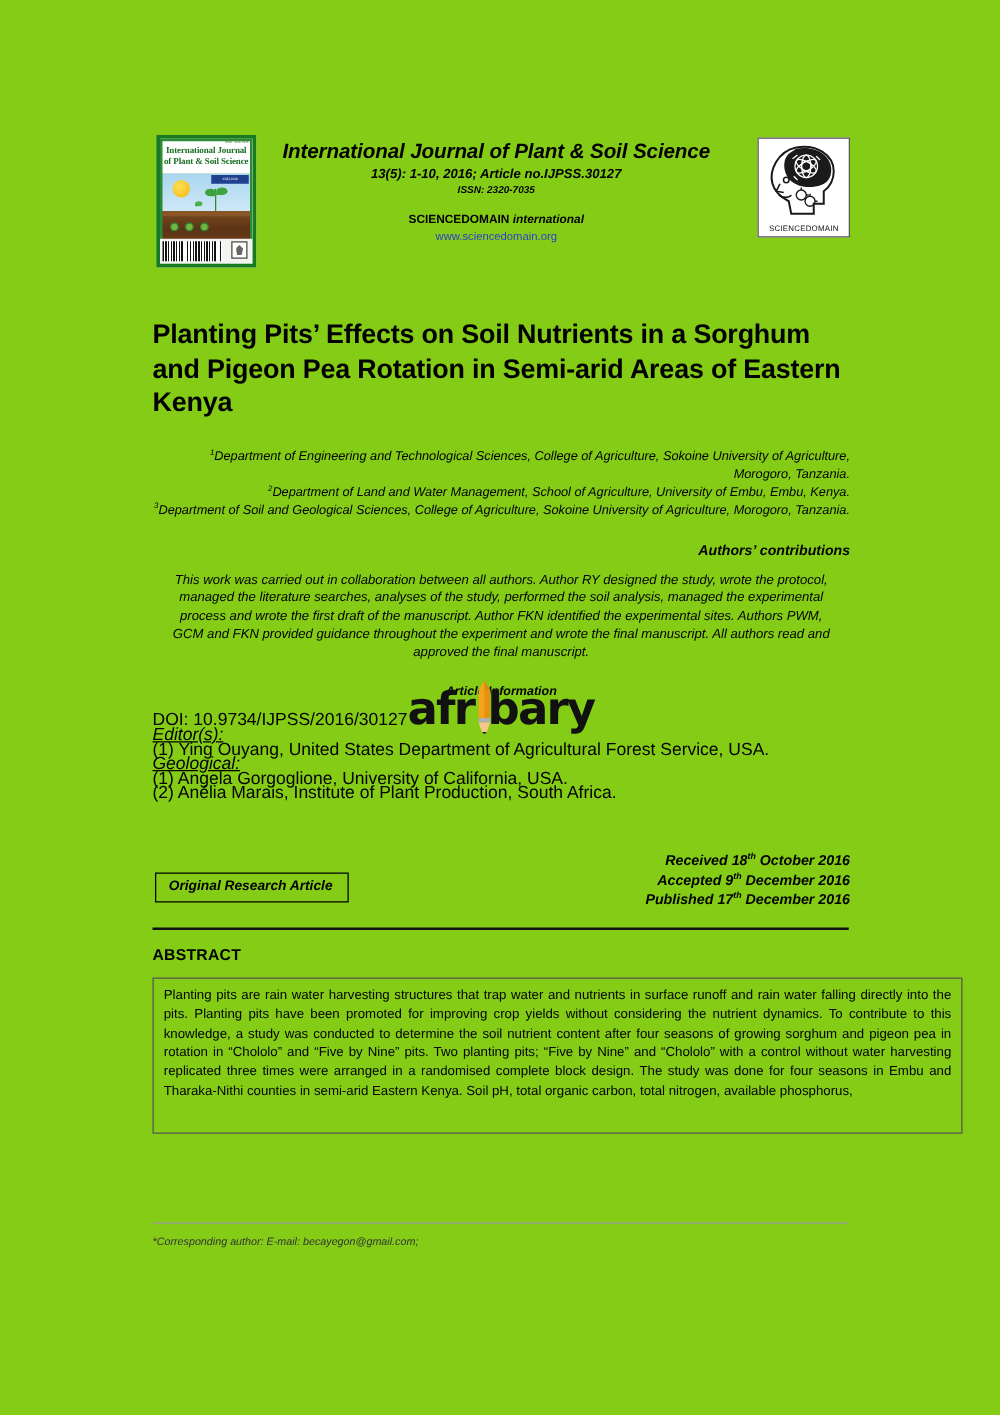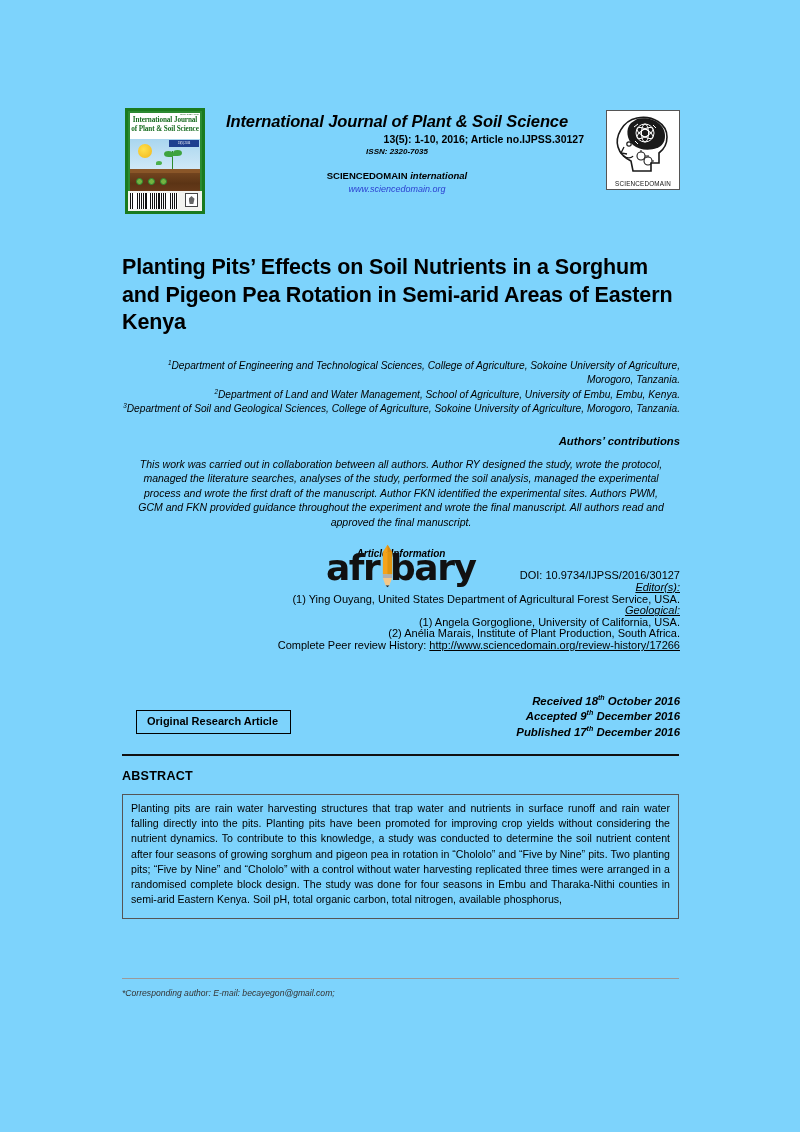--- a/index.html
+++ b/index.html
@@ -13,21 +13,21 @@
     position: relative;
     font-family: "Liberation Sans", sans-serif;
     color: #000000;
     overflow: hidden;
   }
   .page {
     position: absolute;
     left: 0; top: 0;
     width: 800px;
     height: 1132px;
-    background: #7dd3fc;
+    background: #84cc16;
   }
   .content {
     position: absolute;
     left: 122px;
     top: 0;
     width: 558px;
   }
 
   
   .masthead {
@@ -126,41 +126,40 @@
     text-align: center;
   }
   .journal-name {
     font-style: italic;
     font-weight: 700;
     font-size: 16.5px;
     line-height: 19px;
     letter-spacing: -0.1px;
   }
   .journal-issue {
+    font-style: italic;
     font-weight: 700;
     font-size: 10.5px;
     line-height: 14px;
     margin-top: 1px;
-    text-align: right;
   }
   .journal-issn {
     font-style: italic;
     font-weight: 700;
     font-size: 8px;
     line-height: 11px;
   }
   .sd-line {
     margin-top: 13px;
     font-size: 9.5px;
     font-weight: 700;
     line-height: 12px;
   }
   .sd-line em { font-style: italic; font-weight: 700; }
   .sd-url {
-    font-style: italic;
     font-size: 9px;
     color: #2b3fd0;
     line-height: 12px;
     margin-top: 1px;
   }
 
   .sd-logo {
     position: absolute;
     right: 0; top: 2px;
     width: 74px; height: 80px;
@@ -222,41 +221,41 @@
 
   .artinfo-head {
     text-align: center;
     font-style: italic;
     font-weight: 700;
     font-size: 10px;
     margin-top: 19px;
   }
   .artinfo {
     margin-top: 11px;
-    text-align: right;
-    font-size: 11px;
+    text-align: left;
+    font-size: 14px;
     line-height: 11.6px;
   }
   .artinfo .u { text-decoration: underline; font-style: italic; }
   .artinfo a { color: #000; text-decoration: underline; }
 
   .dates-row {
     position: relative;
     margin-top: 42px;
     height: 48px;
   }
   .orig-box {
     position: absolute;
     left: 2px; top: 16px;
     border: 1px solid #000;
     padding: 4px 12px 5px 10px;
+    font-style: italic;
     font-weight: 700;
     font-size: 11px;
     line-height: 13px;
-    margin-left: 12px;
   }
   .dates {
     position: absolute;
     right: 0; top: 0;
     text-align: right;
     font-style: italic;
     font-weight: 700;
     font-size: 11.4px;
     line-height: 15.6px;
   }
@@ -278,21 +277,21 @@
     margin-top: 13px;
     font-weight: 700;
     font-size: 12.6px;
     letter-spacing: 0.2px;
   }
   .abstract-box {
     margin-top: 11px;
     border: 1px solid #555;
     padding: 6px 8px 0px 8px;
     box-sizing: border-box;
-    width: 557px;
+    width: 648px;
     height: 125px;
     overflow: hidden;
   }
   .abstract-box p {
     margin: 0;
     text-align: justify;
     font-size: 10.6px;
     line-height: 15.3px;
   }
 
@@ -416,21 +415,20 @@
     <div class="contrib">This work was carried out in collaboration between all authors. Author RY designed the study, wrote the protocol, managed the literature searches, analyses of the study, performed the soil analysis, managed the experimental process and wrote the first draft of the manuscript. Author FKN identified the experimental sites. Authors PWM, GCM and FKN provided guidance throughout the experiment and wrote the final manuscript. All authors read and approved the final manuscript.</div>
 
     <div class="artinfo-head">Article Information</div>
     <div class="artinfo">
       <div>DOI: 10.9734/IJPSS/2016/30127</div>
       <div><span class="u">Editor(s):</span></div>
       <div>(1) Ying Ouyang, United States Department of Agricultural Forest Service, USA.</div>
       <div><span class="u">Geological:</span></div>
       <div>(1) Angela Gorgoglione, University of California, USA.</div>
       <div>(2) Anélia Marais, Institute of Plant Production, South Africa.</div>
-      <div><span>Complete Peer review History: </span><a href="#">http://www.sciencedomain.org/review-history/17266</a></div>
     </div>
 
     <div class="dates-row">
       <div class="orig-box">Original Research Article</div>
       <div class="dates">
         <div><span>Received 18</span><sup>th</sup><span> October 2016</span></div>
         <div><span>Accepted 9</span><sup>th</sup><span> December 2016</span></div>
         <div><span>Published 17</span><sup>th</sup><span> December 2016</span></div>
       </div>
     </div>

